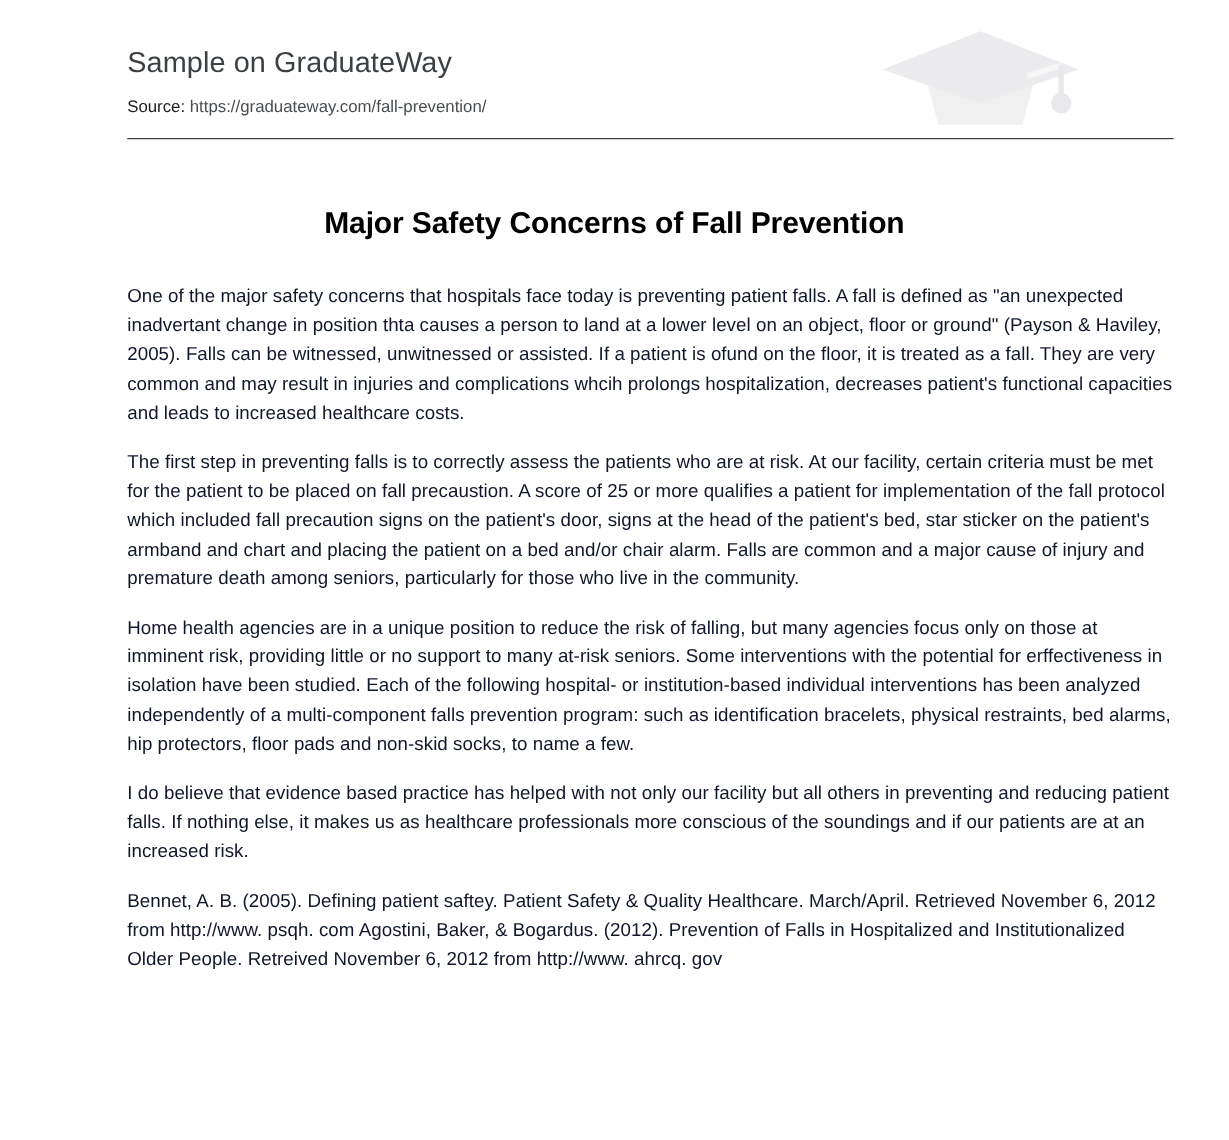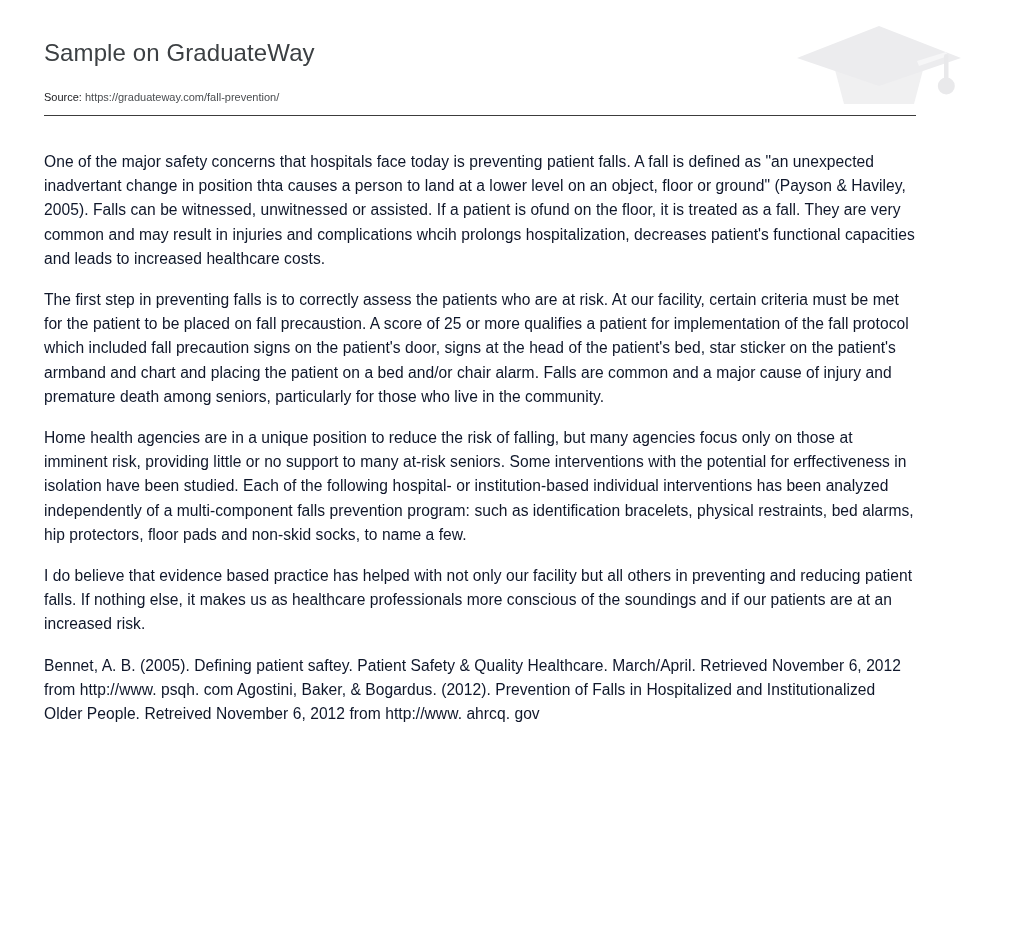--- a/index.html
+++ b/index.html
@@ -14,40 +14,40 @@
     overflow: hidden;
     font-family: "Liberation Sans", sans-serif;
     color: #202124;
     -webkit-font-smoothing: antialiased;
   }
 
   .page {
     position: relative;
     width: 1024px;
     height: 776px;
-    padding: 0 44px;
+    padding: 0 106px;
   }
 
   
   .site-header {
     position: relative;
     padding-top: 38px;
     height: 115px;
   }
   .site-name {
     font-size: 24px;
     font-weight: 400;
     line-height: 30px;
     color: #3c4043;
     letter-spacing: 0.1px;
     margin: 0;
   }
   .source-line {
-    margin-top: 19px;
-    font-size: 11px;
+    margin-top: 10px;
+    font-size: 14px;
     line-height: 20px;
     white-space: nowrap;
   }
   .source-label {
     color: #202124;
     font-weight: 500;
   }
   .source-url {
     color: #4a4d50;
     font-weight: 400;
@@ -120,20 +120,21 @@
         <path d="M131 43 L160 34 L162 38 L133 48 Z" fill="#f6f6f7"></path>
         <rect x="158" y="36" width="4.5" height="26" rx="2.2" fill="#e9e9eb"></rect>
 
         <circle cx="160.3" cy="68" r="8.5" fill="#e9e9eb"></circle>
       </svg>
     </div>
   </div>
 
   <hr class="divider">
 
+  <h2 class="doc-title">Major Safety Concerns of Fall Prevention</h2>
 
   <div class="doc-body">
     <p>One of the major safety concerns that hospitals face today is preventing patient falls. A fall is defined as "an unexpected inadvertant change in position thta causes a person to land at a lower level on an object, floor or ground" (Payson &amp; Haviley, 2005). Falls can be witnessed, unwitnessed or assisted. If a patient is ofund on the floor, it is treated as a fall. They are very common and may result in injuries and complications whcih prolongs hospitalization, decreases patient's functional capacities and leads to increased healthcare costs.</p>
     <p>The first step in preventing falls is to correctly assess the patients who are at risk. At our facility, certain criteria must be met for the patient to be placed on fall precaustion. A score of 25 or more qualifies a patient for implementation of the fall protocol which included fall precaution signs on the patient's door, signs at the head of the patient's bed, star sticker on the patient's armband and chart and placing the patient on a bed and/or chair alarm. Falls are common and a major cause of injury and premature death among seniors, particularly for those who live in the community.</p>
     <p>Home health agencies are in a unique position to reduce the risk of falling, but many agencies focus only on those at imminent risk, providing little or no support to many at-risk seniors. Some interventions with the potential for erffectiveness in isolation have been studied. Each of the following hospital- or institution-based individual interventions has been analyzed independently of a multi-component falls prevention program: such as identification bracelets, physical restraints, bed alarms, hip protectors, floor pads and non-skid socks, to name a few.</p>
     <p>I do believe that evidence based practice has helped with not only our facility but all others in preventing and reducing patient falls. If nothing else, it makes us as healthcare professionals more conscious of the soundings and if our patients are at an increased risk.</p>
     <p>Bennet, A. B. (2005). Defining patient saftey. Patient Safety &amp; Quality Healthcare. March/April. Retrieved November 6, 2012 from http://www. psqh. com Agostini, Baker, &amp; Bogardus. (2012). Prevention of Falls in Hospitalized and Institutionalized Older People. Retreived November 6, 2012 from http://www. ahrcq. gov</p>
   </div>
 
 </div>

